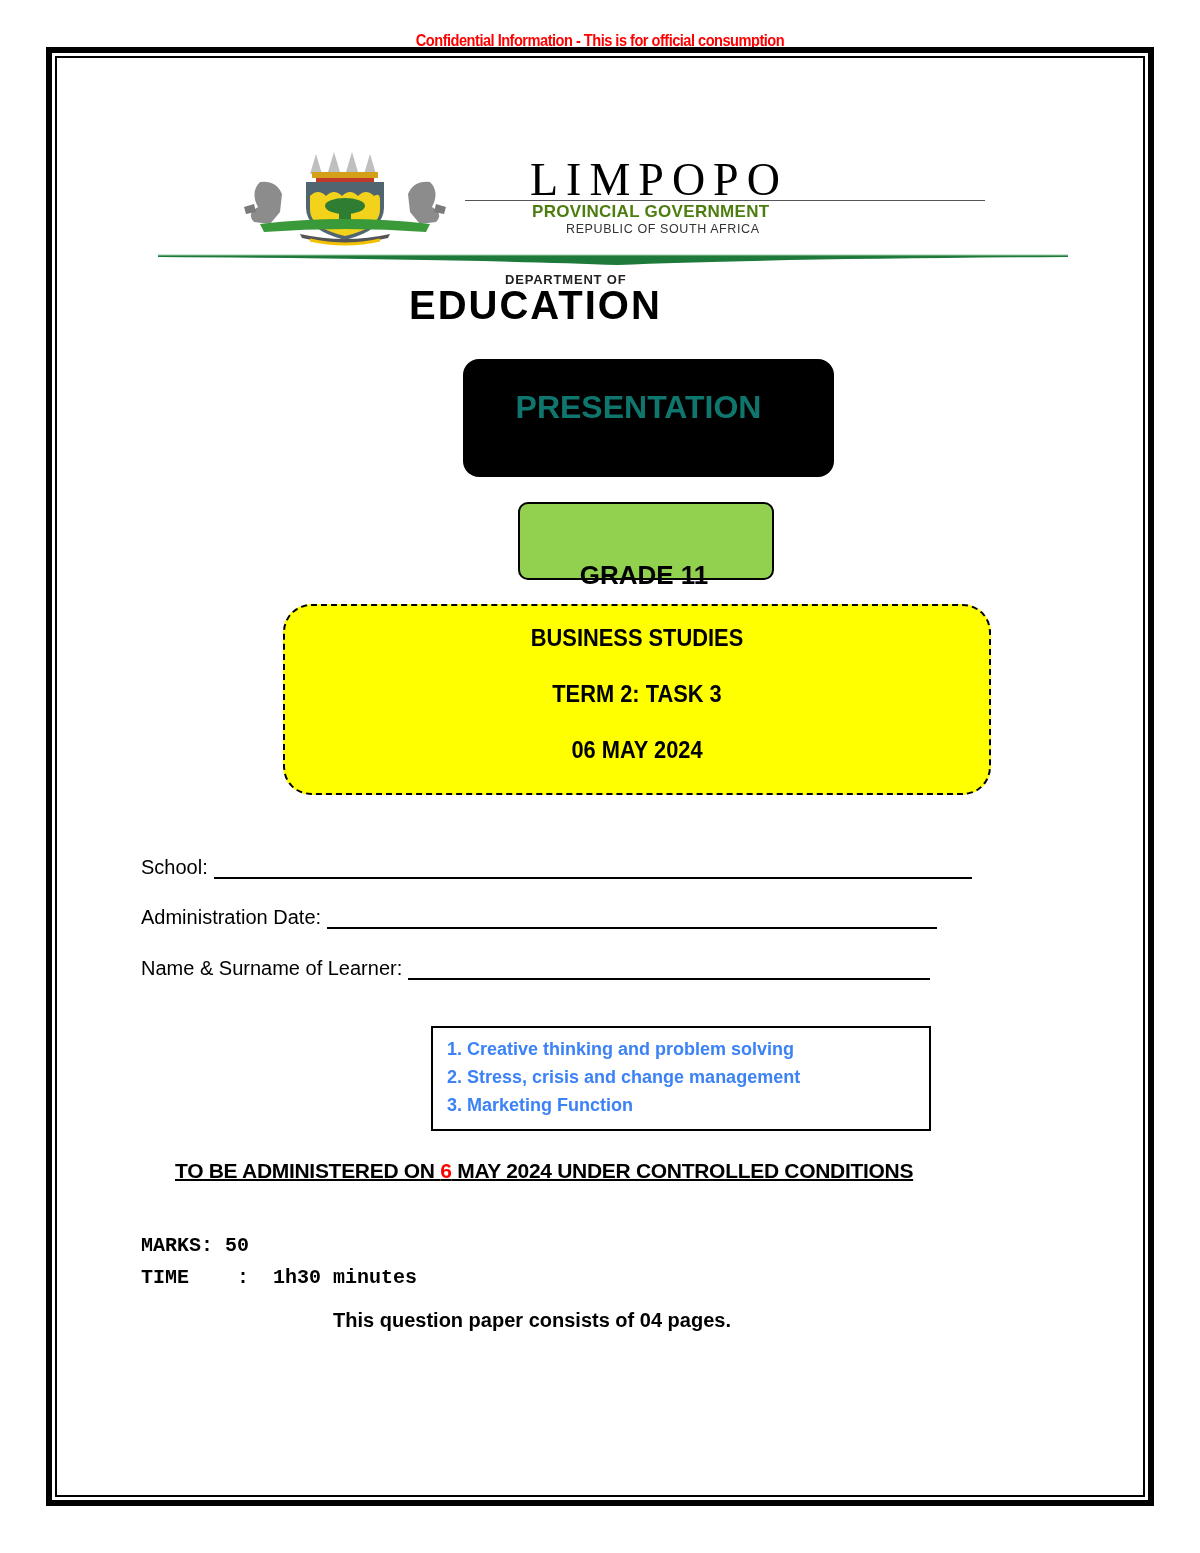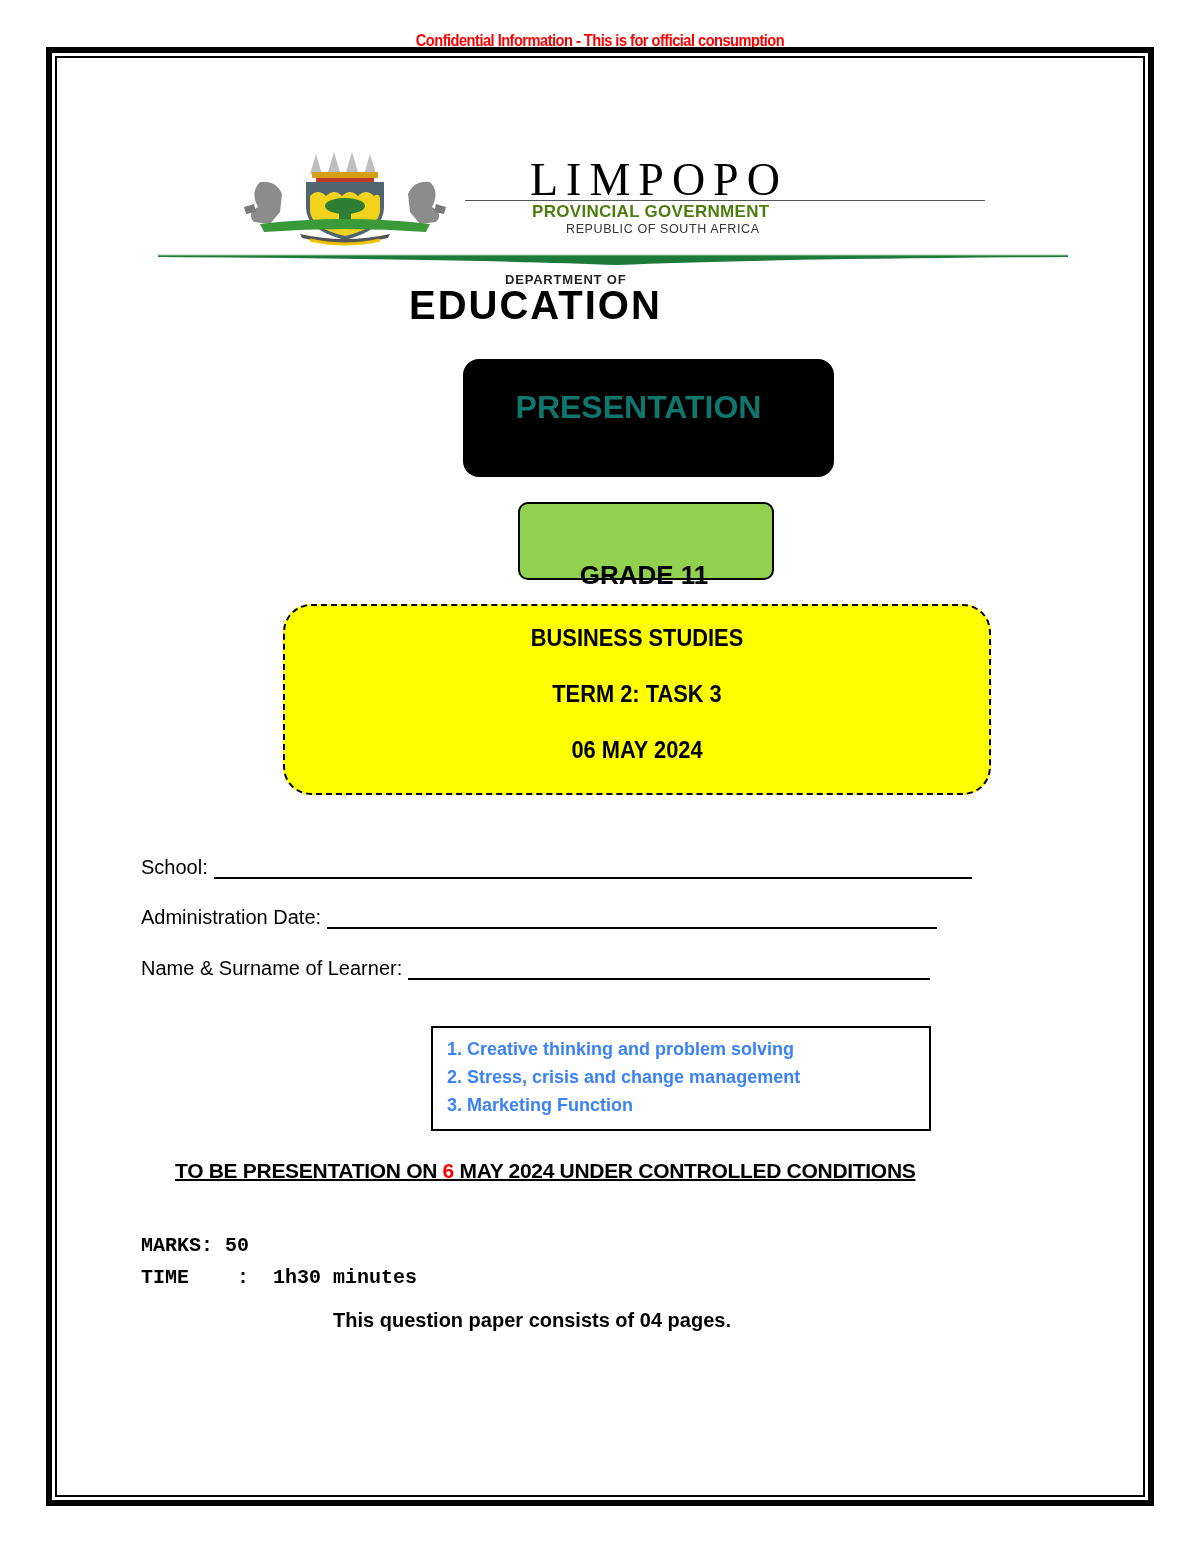--- a/index.html
+++ b/index.html
@@ -103,18 +103,18 @@
   <span>Name &amp; Surname of Learner:</span>
   <span class="line" style="width:522px"></span>
 </div>
 
 <div class="abs topic-box"></div>
 <div class="abs topic" style="top:1038px">1. Creative thinking and problem solving</div>
 <div class="abs topic" style="top:1066px">2. Stress, crisis and change management</div>
 <div class="abs topic" style="top:1094px">3. Marketing Function</div>
 
 <div class="abs admin">
-  <span>TO BE PRESENTATION ON </span><span class="red">6</span><span> MAY 2024 UNDER CONTROLLED CONDITIONS</span>
+  <span>TO BE ADMINISTERED ON </span><span class="red">6</span><span> MAY 2024 UNDER CONTROLLED CONDITIONS</span>
 </div>
 
 <div class="abs meta" style="top:1233px">MARKS: 50</div>
 <div class="abs meta" style="top:1265px; white-space: pre;">TIME    :  1h30 minutes</div>
 <div class="abs pages">This question paper consists of 04 pages.</div>
 
 </body></html>

